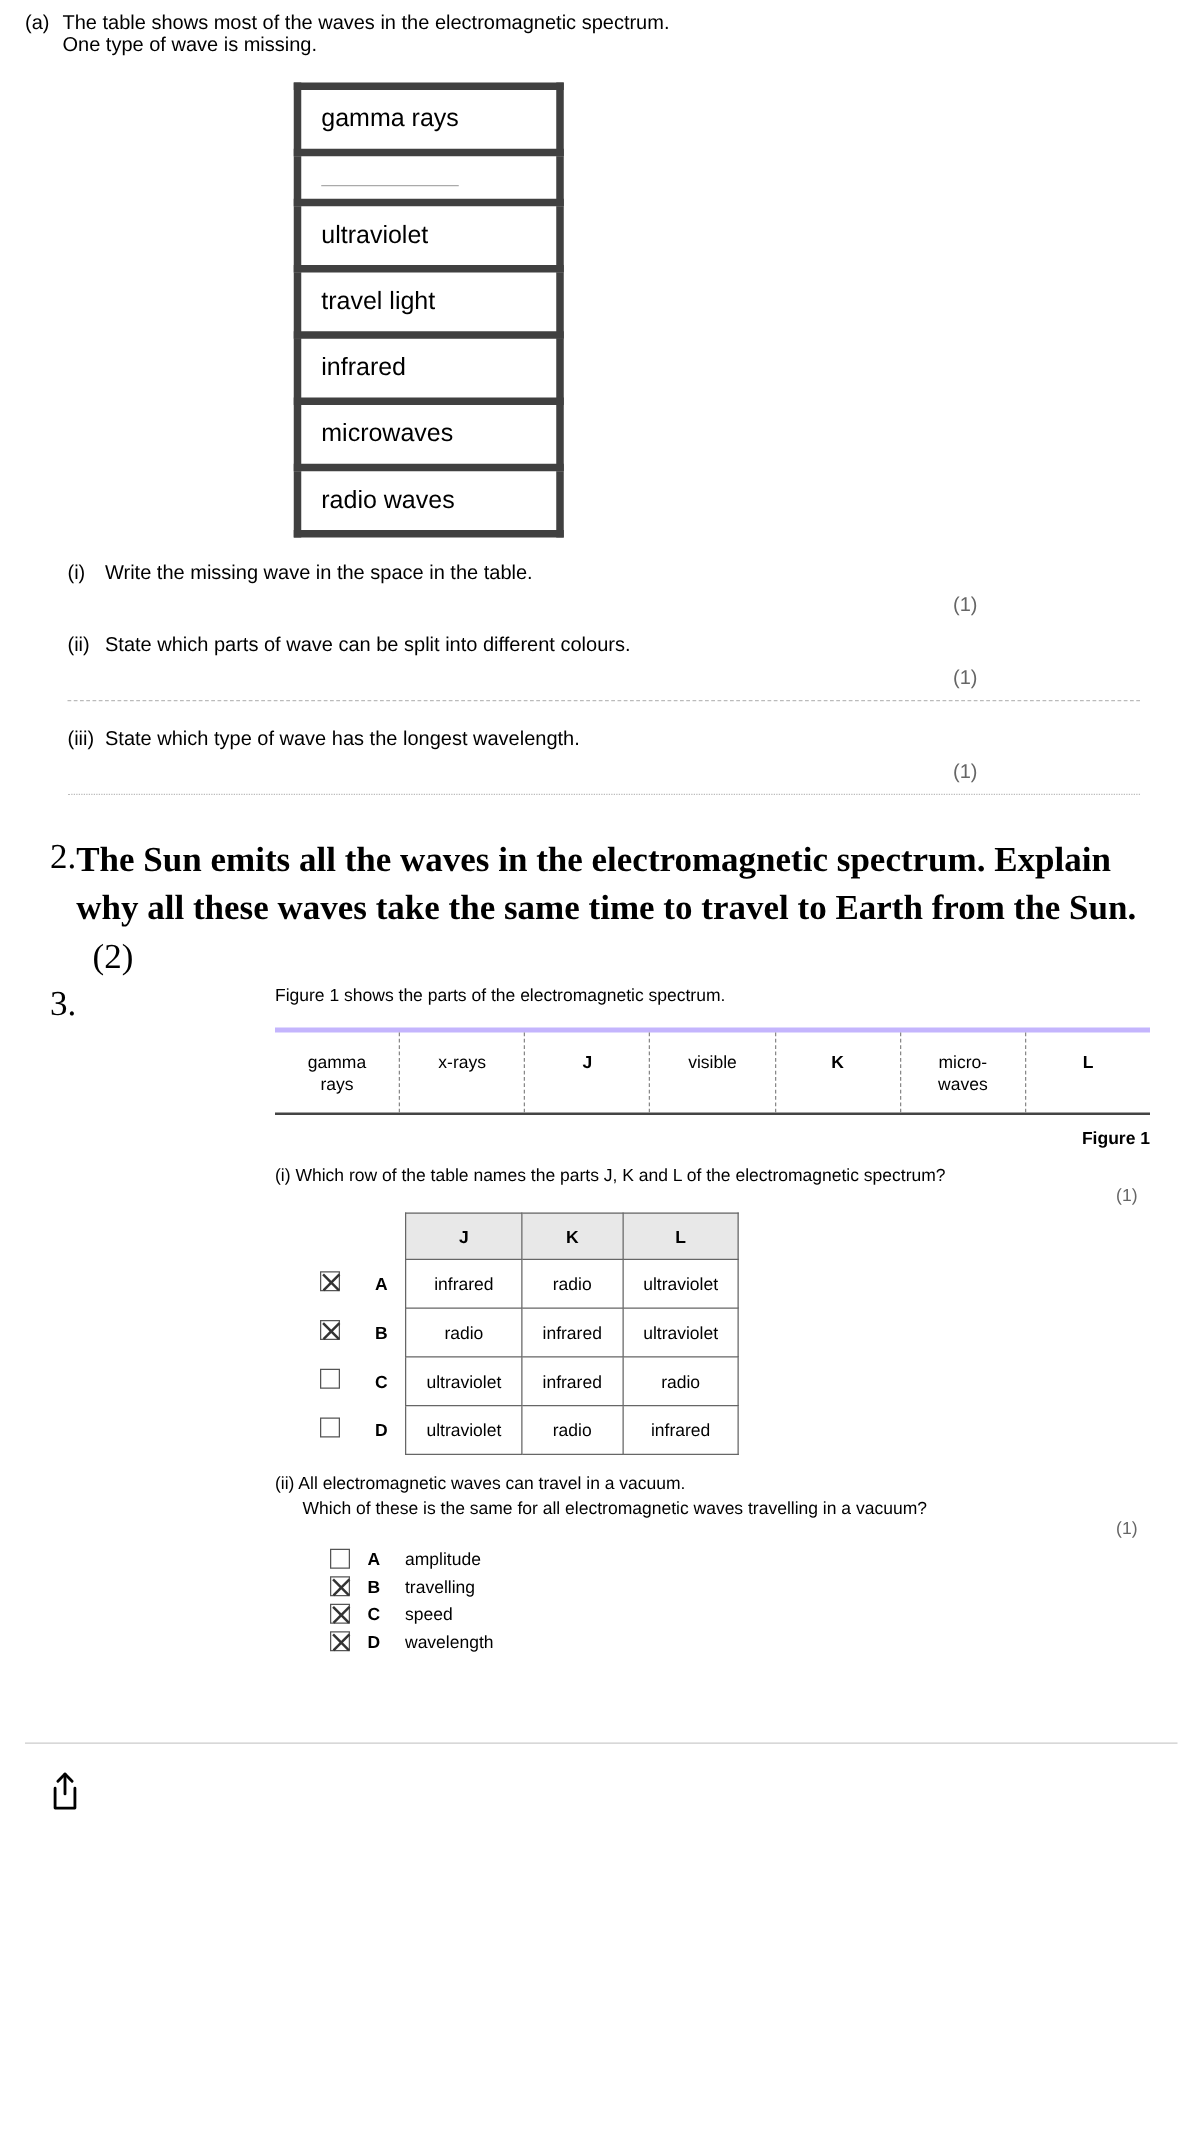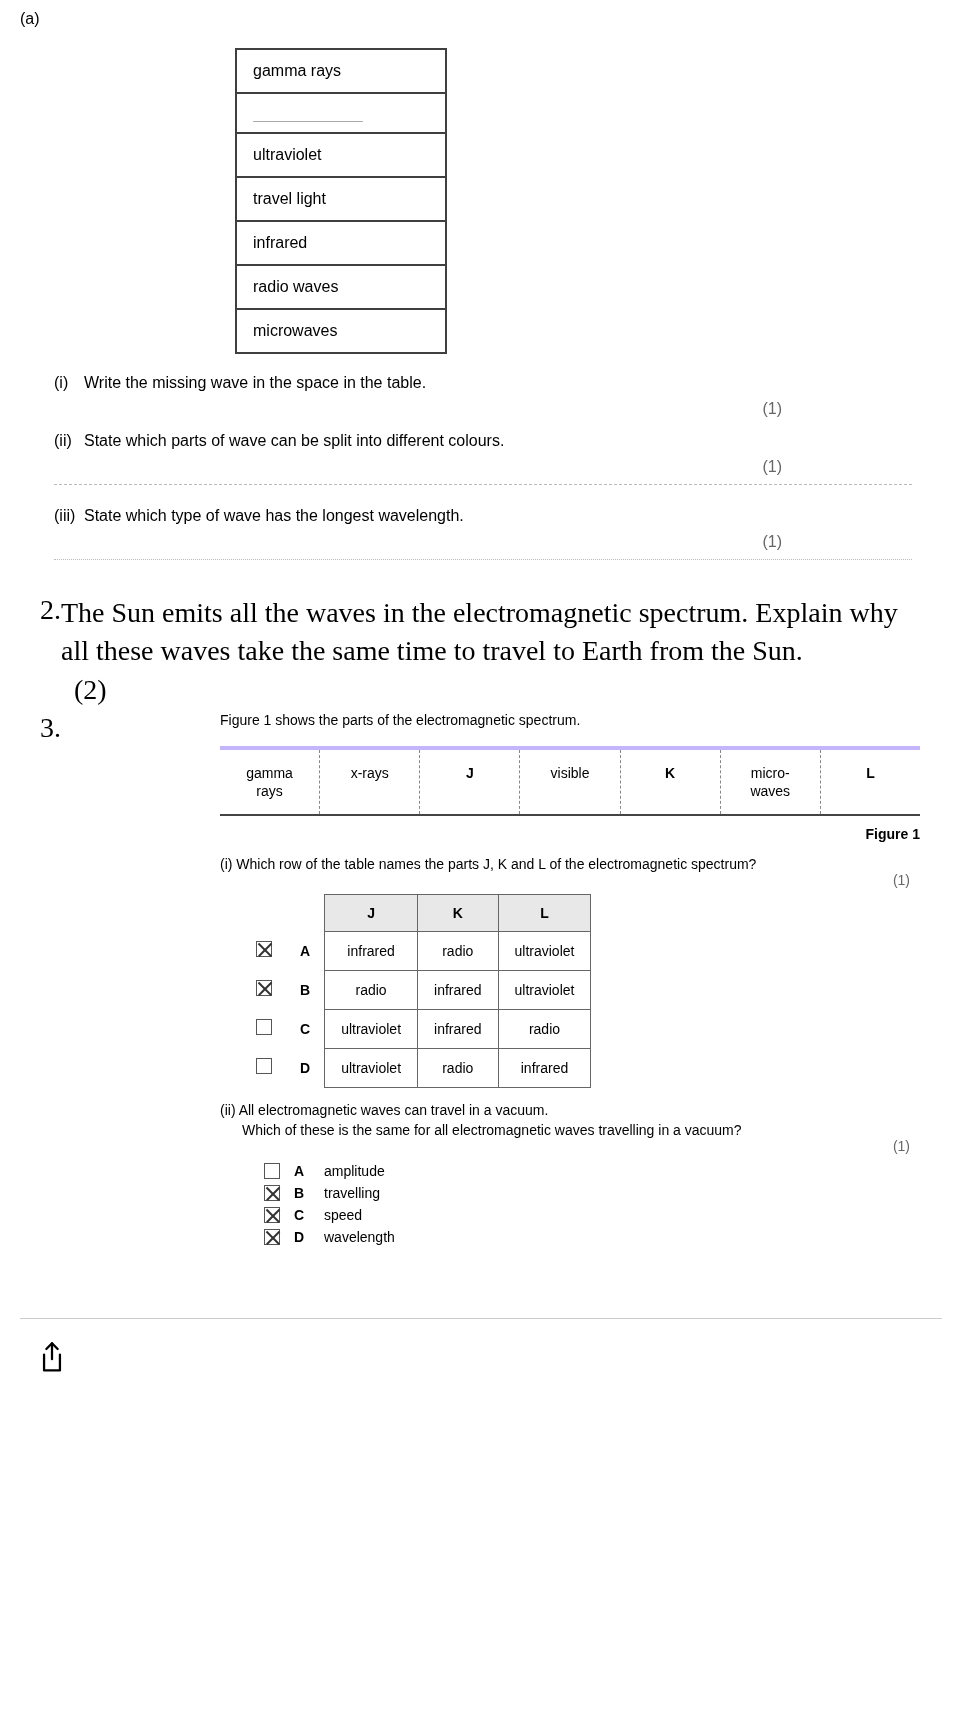--- a/index.html
+++ b/index.html
@@ -10,24 +10,24 @@
       background: #fff;
       width: 962px;
       padding: 10px 20px 20px 20px;
     }
     .section-a { margin-bottom: 10px; }
     .em-table {
       margin: 20px 0 20px 215px;
       border-collapse: collapse;
     }
     .em-table td {
-      border: 2px solid #404040;
+      border: 6px solid #404040;
       padding: 12px 16px;
       min-width: 210px;
-      font-size: 16px;
+      font-size: 20px;
     }
     .blank-cell { height: 40px; position: relative; }
     .blank-line {
       border-bottom: 1px solid #aaa;
       width: 110px;
       position: absolute;
       bottom: 10px;
       left: 16px;
     }
     .subq { margin: 14px 0 6px 34px; }
@@ -43,20 +43,21 @@
     }
     .dashed-line {
       border-bottom: 1px dashed #bbb;
       margin: 8px 30px 8px 34px;
     }
     .q2 {
       font-family: Georgia, 'Times New Roman', serif;
       font-size: 28px;
       margin: 30px 30px 10px 42px;
       line-height: 1.35;
+      font-weight: bold;
     }
     .q2-num {
       font-family: Georgia, 'Times New Roman', serif;
       font-size: 28px;
       margin-left: 20px;
       display: inline-block;
       vertical-align: top;
     }
     .q2-marks {
       font-family: Georgia, 'Times New Roman', serif;
@@ -138,20 +139,24 @@
     .q2-wrapper { display:flex; align-items:flex-start; }
     .q2-body { flex:1; }
     .q3-wrapper { display:flex; align-items:flex-start; margin-top: 6px; }
   </style>
 </head>
 <body>
 
 <div class="section-a">
   <div class="top-row">
     <span class="top-label">(a)</span>
+    <div>
+      <div>The table shows most of the waves in the electromagnetic spectrum.</div>
+      <div>One type of wave is missing.</div>
+    </div>
   </div>
 
   <table class="em-table">
     <tbody>
         <tr>
           <td>gamma rays</td>
         </tr>
     <tr>
           <td class="blank-cell">
             <span class="blank-line"></span>
@@ -160,24 +165,24 @@
     <tr>
           <td>ultraviolet</td>
         </tr>
     <tr>
           <td>travel light</td>
         </tr>
     <tr>
           <td>infrared</td>
         </tr>
     <tr>
+          <td>microwaves</td>
+        </tr>
+    <tr>
           <td>radio waves</td>
-        </tr>
-    <tr>
-          <td>microwaves</td>
         </tr>
   </tbody>
     </table>
 
   <div class="subq">
     <div class="subq-row">
       <span class="subq-label">(i)</span>
       <span>Write the missing wave in the space in the table.</span>
     </div>
   </div>

